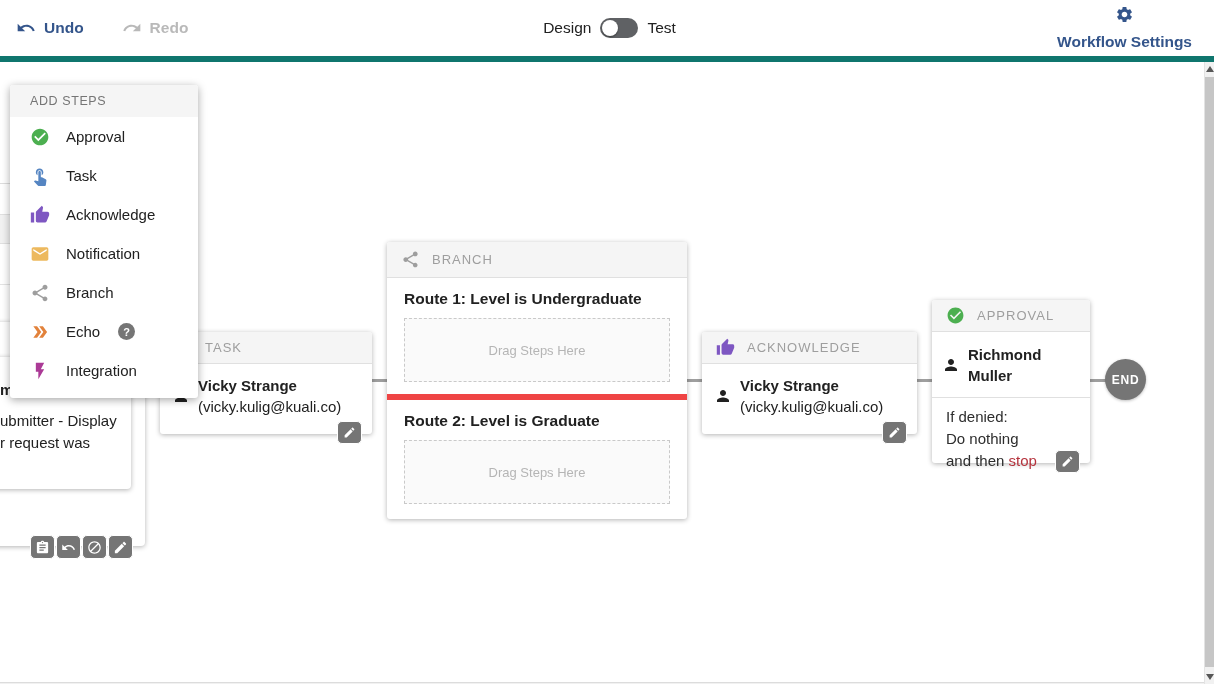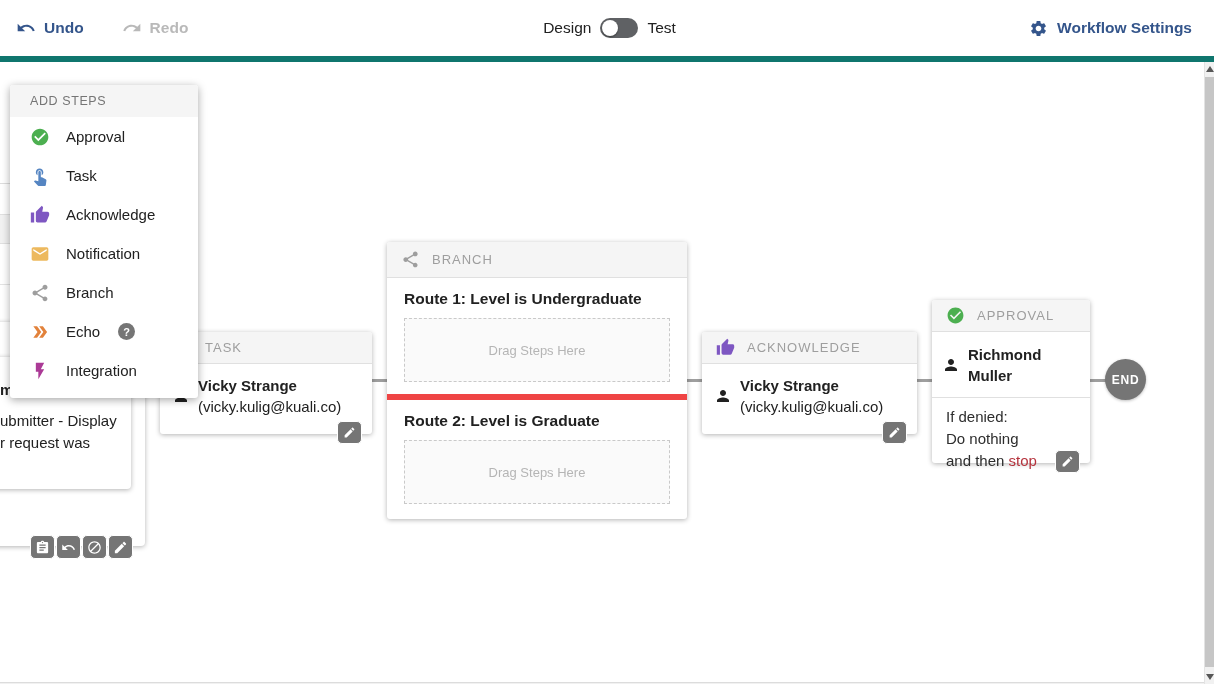--- a/index.html
+++ b/index.html
@@ -19,21 +19,21 @@
             font-family:inherit; font-size:15.5px; font-weight:bold; cursor:pointer; }
   .tb-btn.blue { color:#34558B; }
   .tb-btn.disabled { color:#b9b9b9; cursor:default; }
   .tb-btn svg { width:20px; height:20px; }
   .mode-label { font-size:15.5px; color:#212121; }
   .switch { position:relative; width:38px; height:20px; background:#5f6164;
             border-radius:10px; cursor:pointer; }
   .switch .knob { position:absolute; left:2px; top:2px; width:16px; height:16px;
             border-radius:50%; background:#fff; box-shadow:0 1px 2px rgba(0,0,0,.4); }
   .settings-btn { display:flex; align-items:center; gap:9px; background:none; border:none;
-            color:#34558B; font-family:inherit; font-size:15.5px; font-weight:bold; cursor:pointer; }
+            color:#34558B; font-family:inherit; font-size:15.5px; font-weight:bold; cursor:pointer;flex-direction:column; }
   .settings-btn svg { width:19px; height:19px; fill:#34558B; }
 
   
   .canvas { position:absolute; top:62px; left:0; width:1204px; height:620px; overflow:hidden; }
   .connector { position:absolute; top:317px; left:110px; width:1005px; height:3px;
                background:#9e9e9e; z-index:1; }
 
   
   .card-a { position:absolute; left:-120px; top:121px; width:131px; height:175px;
             background:#fff; border:1px solid #ddd; z-index:2; }

